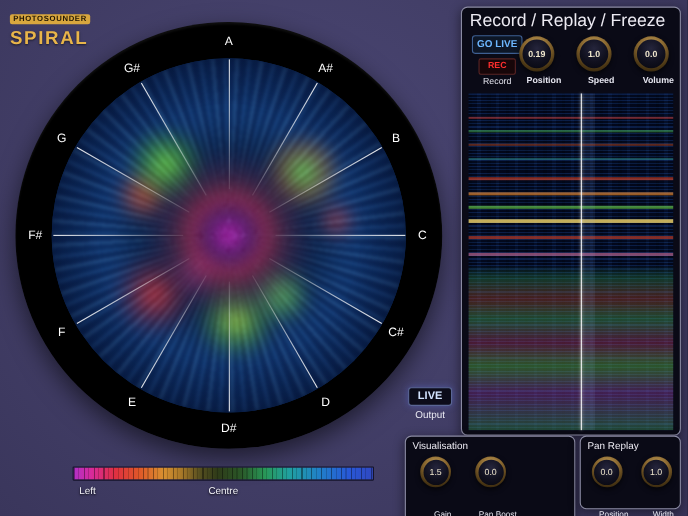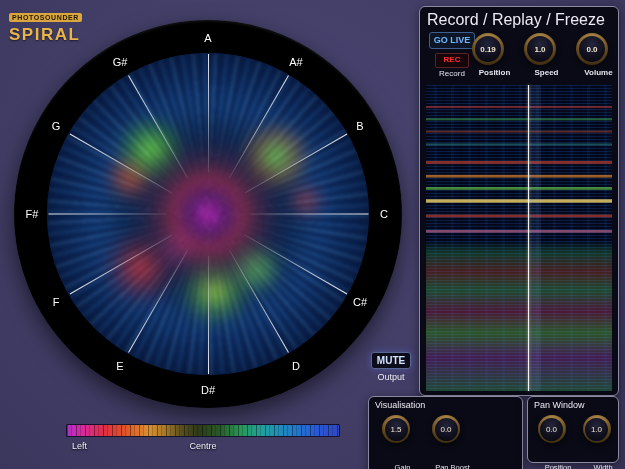--- a/index.html
+++ b/index.html
@@ -278,21 +278,21 @@
       </div>
       <div class="knob-label">Volume</div>
     </div>
 
     <div class="spectrogram">
       <div class="playband"></div>
       <div class="playhead"></div>
     </div>
   </div>
 
-  <div class="btn-mute">MUTE</div>
+  <div class="btn-mute">LIVE</div>
   <div class="output-label">Output</div>
 
   <div class="panel panel-sm" id="vis-panel">
     <div class="panel-title">Visualisation</div>
 
     <div class="knob-group kg-v0">
       <div class="knob">
         <div class="knob-face">
           <span class="knob-value">1.5</span>
         </div>
@@ -305,21 +305,21 @@
         <div class="knob-face">
           <span class="knob-value">0.0</span>
         </div>
       </div>
       <div class="knob-label">Pan Boost</div>
     </div>
 
   </div>
 
   <div class="panel panel-sm" id="pan-panel">
-    <div class="panel-title">Pan Window</div>
+    <div class="panel-title">Pan Replay</div>
 
     <div class="knob-group kg-p0">
       <div class="knob">
         <div class="knob-face">
           <span class="knob-value">0.0</span>
         </div>
       </div>
       <div class="knob-label">Position</div>
     </div>
 

